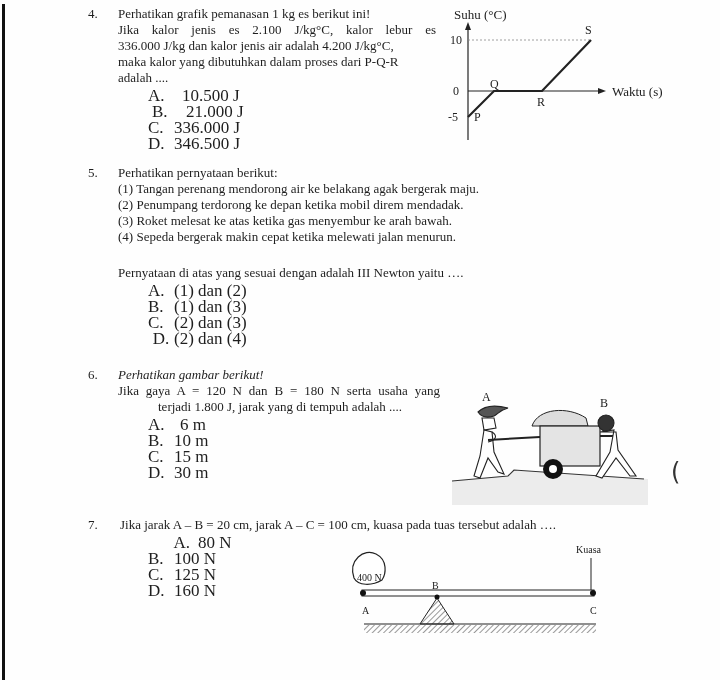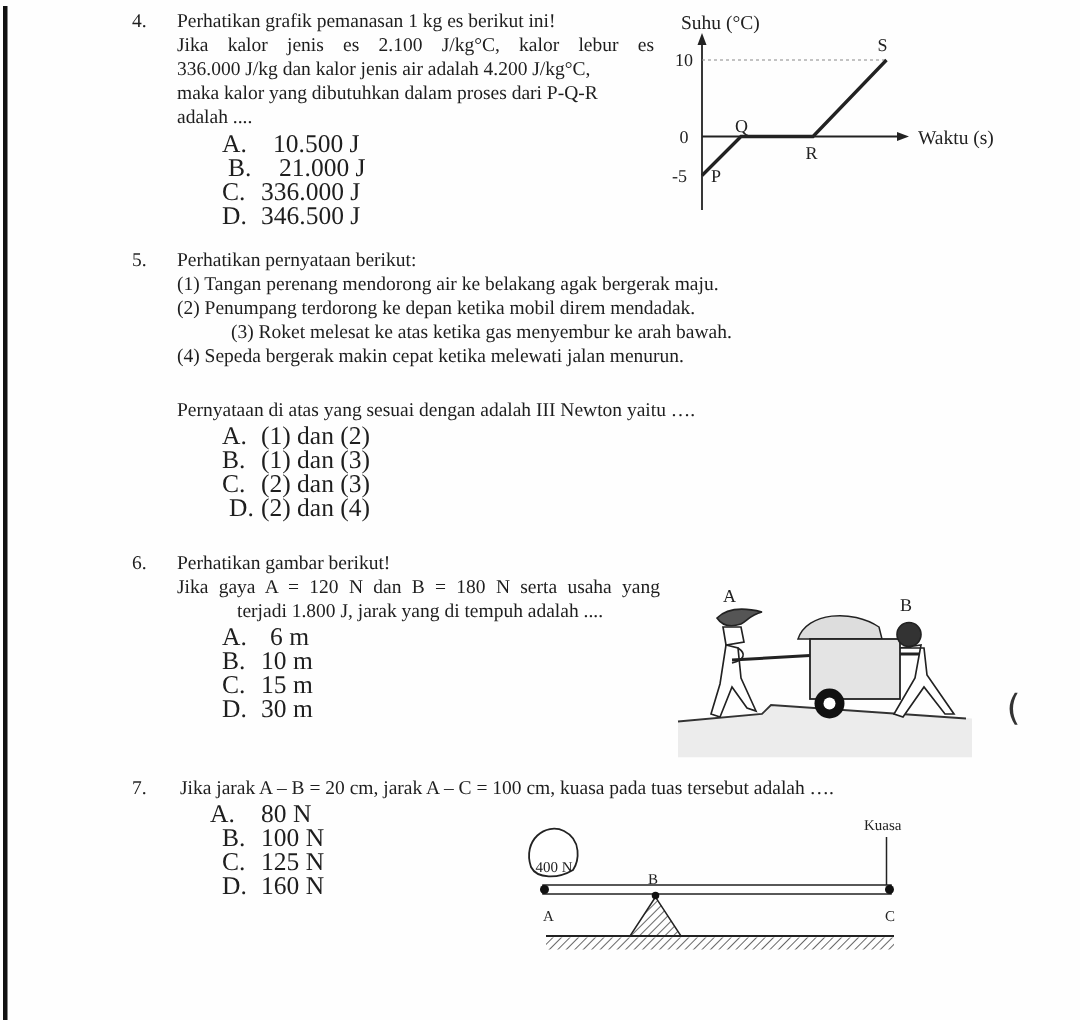--- a/index.html
+++ b/index.html
@@ -59,33 +59,33 @@
     <text x="97" y="106" font-size="12">R</text>
     <text x="145" y="34" font-size="12">S</text>
   </svg>
 </div>
 
 <div>
   <div class="abs qnum" style="left:88px;top:165px;">5.</div>
   <div class="abs line" style="left:118px;top:165px;">Perhatikan pernyataan berikut:</div>
   <div class="abs line" style="left:118px;top:181px;">(1) Tangan perenang mendorong air ke belakang agak bergerak maju.</div>
   <div class="abs line" style="left:118px;top:197px;">(2) Penumpang terdorong ke depan ketika mobil direm mendadak.</div>
-  <div class="abs line" style="left:118px;top:213px;margin-left:36px;">(3) Roket melesat ke atas ketika gas menyembur ke arah bawah.</div>
+  <div class="abs line" style="left:118px;top:213px;">(3) Roket melesat ke atas ketika gas menyembur ke arah bawah.</div>
   <div class="abs line" style="left:118px;top:229px;">(4) Sepeda bergerak makin cepat ketika melewati jalan menurun.</div>
   <div class="abs line" style="left:118px;top:265px;">Pernyataan di atas yang sesuai dengan adalah III Newton yaitu ….</div>
 
   <div class="abs opt" style="left:148px;top:281px;"><span class="letter">A.</span><span class="val">(1) dan (2)</span></div>
   <div class="abs opt" style="left:148px;top:297px;"><span class="letter">B.</span><span class="val">(1) dan (3)</span></div>
   <div class="abs opt" style="left:148px;top:313px;"><span class="letter">C.</span><span class="val">(2) dan (3)</span></div>
   <div class="abs opt" style="left:148px;top:329px;text-align:center;"><span class="letter">D.</span><span class="val">(2) dan (4)</span></div>
 </div>
 
 <div>
   <div class="abs qnum" style="left:88px;top:367px;">6.</div>
-  <div class="abs line" style="left:118px;top:367px;">Perhatikan gambar berikut!</div>
+  <div class="abs line" style="left:118px;top:367px;font-style:italic;">Perhatikan gambar berikut!</div>
   <div class="abs line just" style="left:118px;top:383px;width:322px;">Jika gaya A = 120 N dan B = 180 N serta usaha yang</div>
   <div class="abs line" style="left:118px;top:399px;margin-left:40px;">terjadi 1.800 J, jarak yang di tempuh adalah ....</div>
 
   <div class="abs opt" style="left:148px;top:415px;"><span class="letter">A.</span><span class="val" style="padding-left:6px">6 m</span></div>
   <div class="abs opt" style="left:148px;top:431px;text-decoration:underline;"><span class="letter">B.</span><span class="val">10 m</span></div>
   <div class="abs opt" style="left:148px;top:447px;"><span class="letter">C.</span><span class="val">15 m</span></div>
   <div class="abs opt" style="left:148px;top:463px;"><span class="letter">D.</span><span class="val">30 m</span></div>
 
   <svg class="abs" style="left:448px;top:380px;" width="200" height="125">
 
@@ -117,21 +117,21 @@
     </g>
   </svg>
 
   <div class="abs" style="left:671px;top:458px;font-size:24px;font-family:'DejaVu Sans',sans-serif;color:#333;">(</div>
 </div>
 
 <div>
   <div class="abs qnum" style="left:88px;top:517px;">7.</div>
   <div class="abs line" style="left:120px;top:517px;">Jika jarak A – B = 20 cm, jarak A – C = 100 cm, kuasa pada tuas tersebut adalah ….</div>
 
-  <div class="abs opt" style="left:140px;top:533px;"><span class="letter">A.</span><span class="val" style="padding-left:8px">80 N</span></div>
+  <div class="abs opt" style="left:164px;top:533px;text-align:right;"><span class="letter">A.</span><span class="val" style="padding-left:8px">80 N</span></div>
   <div class="abs opt" style="left:148px;top:549px;"><span class="letter">B.</span><span class="val">100 N</span></div>
   <div class="abs opt" style="left:148px;top:565px;"><span class="letter">C.</span><span class="val">125 N</span></div>
   <div class="abs opt" style="left:148px;top:581px;"><span class="letter">D.</span><span class="val">160 N</span></div>
 
   <svg class="abs" style="left:340px;top:540px;" width="280" height="100">
 
     <path d="M14,38 C8,20 24,8 36,14 C48,20 46,34 42,40 C32,46 18,46 14,38 Z" fill="#fff" stroke="#222" stroke-width="1.2"></path>
     <text x="17" y="41" font-size="10">400 N</text>
 
     <rect x="22" y="50" width="232" height="6" fill="#fff" stroke="#222" stroke-width="1"></rect>

